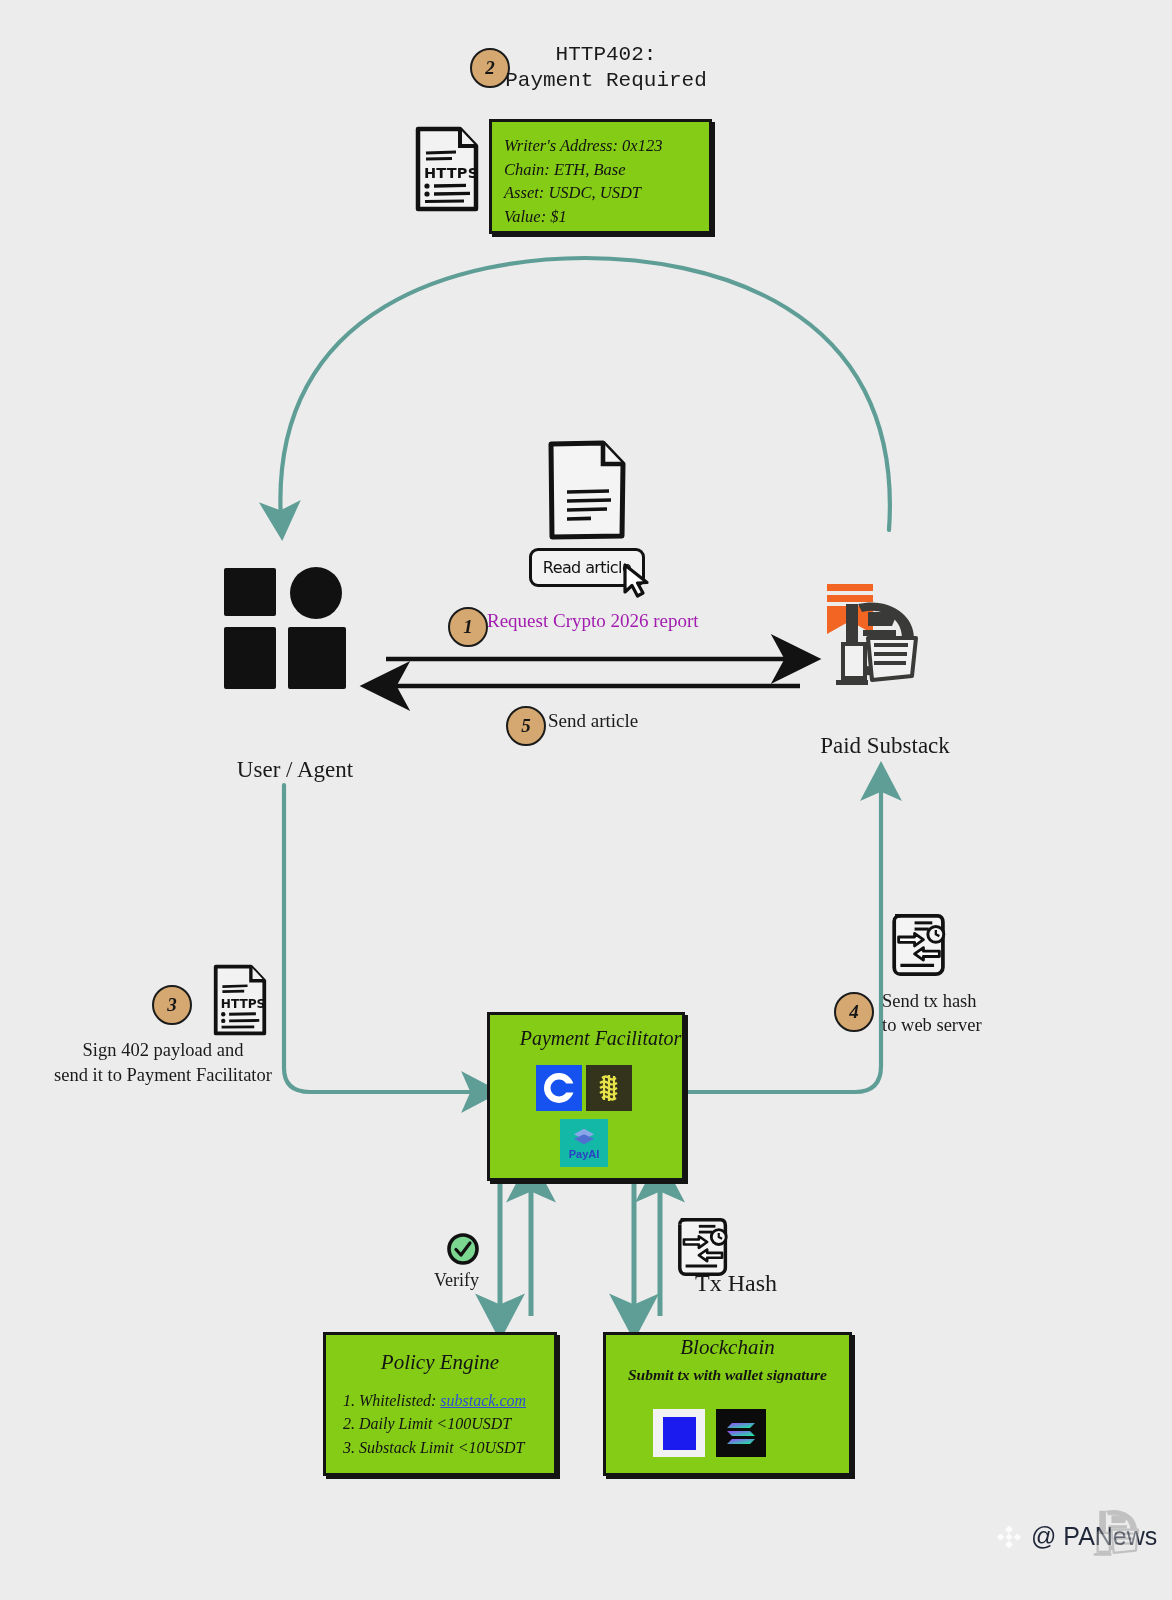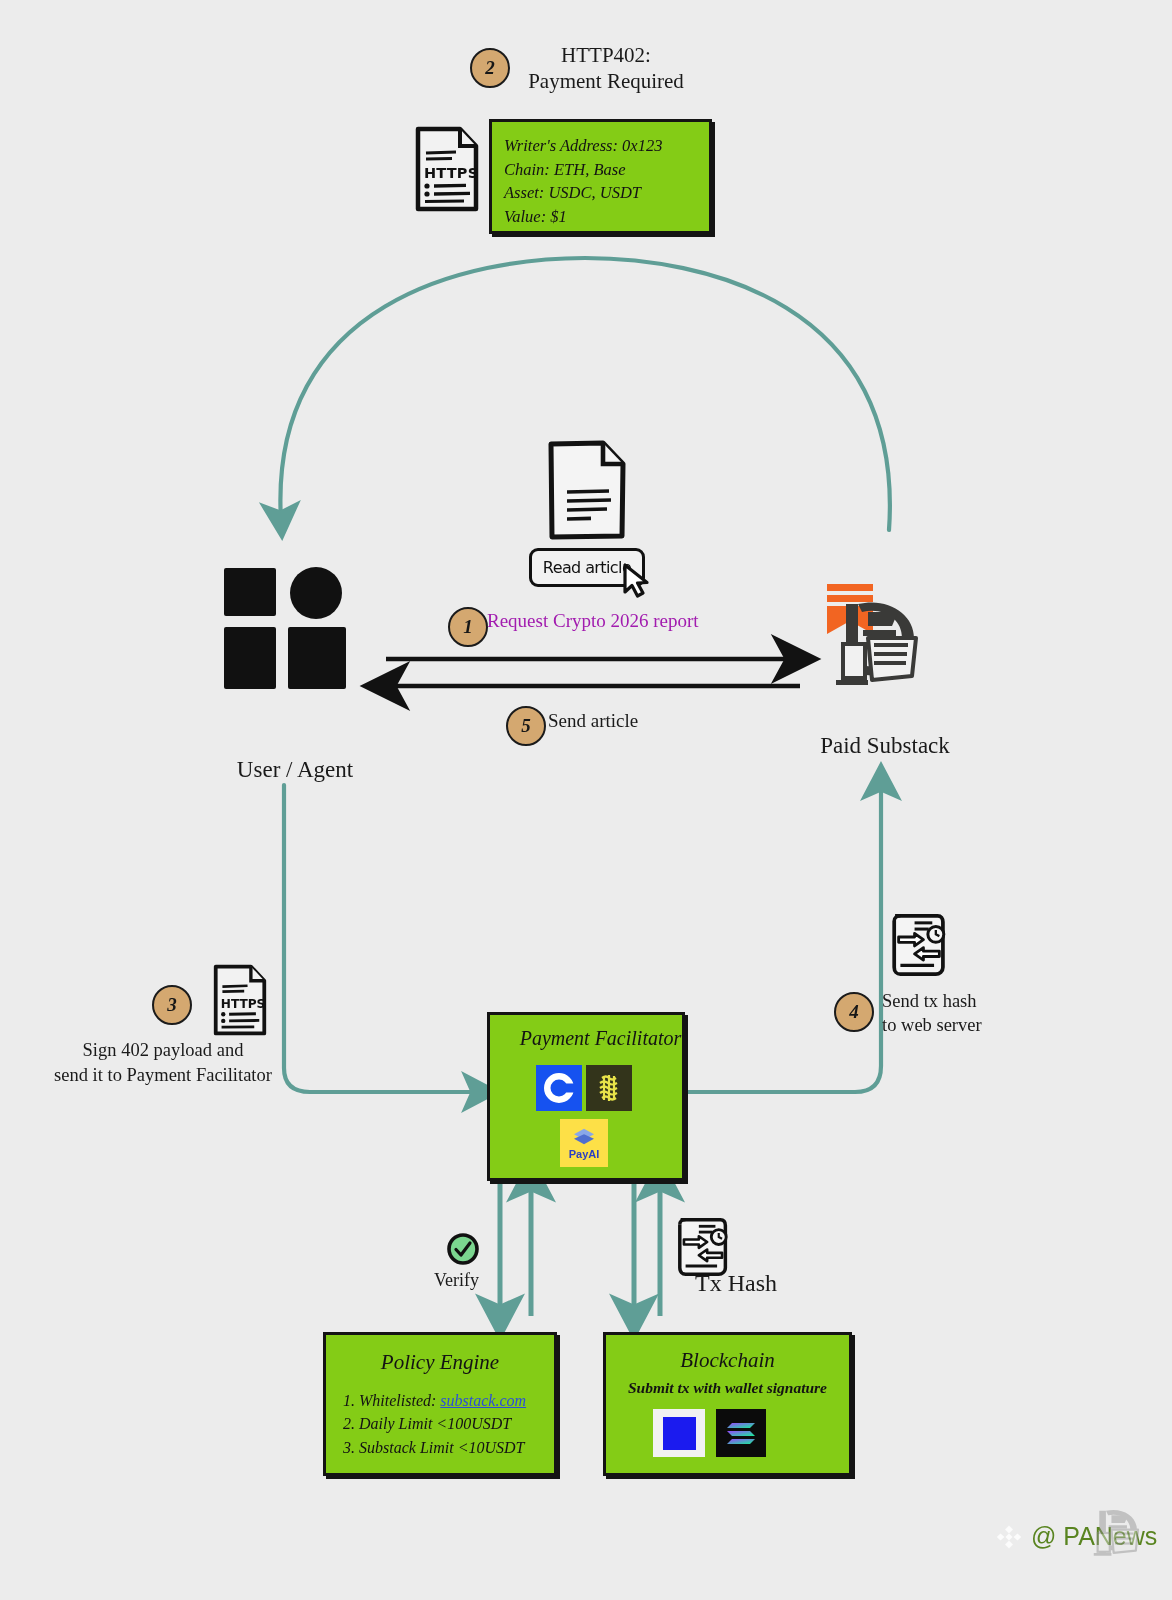--- a/index.html
+++ b/index.html
@@ -49,21 +49,21 @@
     background:#F2F2F2;display:flex;align-items:center;justify-content:center;
     font-family:"DejaVu Sans",sans-serif;font-size:16px;color:#111;
     letter-spacing:-0.6px;
   }
 
   
   .tile{position:absolute;display:flex;align-items:center;justify-content:center;}
 
   .watermark{
     position:absolute;display:flex;align-items:center;gap:9px;
-    color:#4d7c0f;opacity:.92;font-family:"Liberation Sans",sans-serif;
+    color:#0f172a;opacity:.92;font-family:"Liberation Sans",sans-serif;
     font-size:25px;
   }
 </style>
 </head>
 <body>
 
 <div id="stage">
 
   <svg class="layer" viewBox="0 0 1172 1600">
     <defs>
@@ -88,21 +88,21 @@
     <path d="M660,1316 L660,1180" fill="none" stroke="#5F9E96" stroke-width="5" marker-end="url(#tealArrow)"></path>
 
     <path d="M386,659 L795,659" fill="none" stroke="#121212" stroke-width="4.4" marker-end="url(#blackArrow)"></path>
     <path d="M800,686 L386,686" fill="none" stroke="#121212" stroke-width="4.4" marker-end="url(#blackArrow)"></path>
   </svg>
 
   <div class="badge" style="left:470px;top:48px;">
     <span>2</span>
   </div>
 
-  <div class="headline" style="left:500px;top:42px;width:212px;font-size:21px;">
+  <div class="headline" style="left:500px;top:42px;width:212px;font-size:21px;font-family:Liberation Mono, monospace;">
     <div>HTTP402:</div>
     <div>Payment Required</div>
   </div>
 
   <svg class="sketchdoc" style="left:414px;top:126px;" width="66" height="86" viewBox="0 0 66 86">
     <path d="M4,3 L46,3 L62,20 L62,83 L4,83 Z" fill="#F2F2F2" stroke="#111" stroke-width="4.5" stroke-linejoin="round"></path>
     <path d="M46,3 L46,20 L62,20" fill="#F2F2F2" stroke="#111" stroke-width="4"></path>
     <path d="M12,27 L42,26" stroke="#111" stroke-width="3.2"></path>
     <path d="M12,33 L38,32.5" stroke="#111" stroke-width="3.2"></path>
     <text x="10" y="52" font-family="DejaVu Sans, sans-serif" font-size="14.5" font-weight="bold" fill="#111" letter-spacing="0.2">HTTPS</text>
@@ -240,21 +240,21 @@
         <path d="M10,7 q4,-3 7,0 q3,3 7,0"></path>
         <path d="M8,12 q4,-3 8,0 q4,3 9,0"></path>
         <path d="M8,17 q4,-3 8,0 q4,3 9,0"></path>
         <path d="M8,22 q4,-3 8,0 q4,3 9,0"></path>
         <path d="M10,27 q4,-3 7,0 q3,3 7,0"></path>
         <path d="M12,5 L12,29 M17,4 L17,30 M22,5 L22,29"></path>
       </g>
     </svg>
   </div>
 
-  <div class="tile" style="left:560px;top:1119px;width:48px;height:48px;background:#fde047;flex-direction:column;gap:1px;">
+  <div class="tile" style="left:560px;top:1119px;width:48px;height:48px;background:#14b8a6;flex-direction:column;gap:1px;">
     <svg width="24" height="20" viewBox="0 0 26 22">
       <path d="M13,2 L24,8 L13,14 L2,8 Z" fill="#8AA8E8"></path>
       <path d="M13,8 L24,13 L13,19 L2,13 Z" fill="#4F6FD0"></path>
     </svg>
     <span style="font-family:'Liberation Sans',sans-serif;font-size:11px;font-weight:bold;color:#2B3FC4;">PayAI</span>
   </div>
 
   <svg class="abs" style="left:446px;top:1232px;" width="34" height="34" viewBox="0 0 34 34">
     <circle cx="17" cy="17" r="14" fill="#7BD68F" stroke="#111" stroke-width="3.6"></circle>
     <path d="M10,17.5 L15,23 L24,11" fill="none" stroke="#111" stroke-width="3.2" stroke-linecap="round" stroke-linejoin="round"></path>
@@ -286,21 +286,21 @@
         <span>Daily Limit &lt;100USDT</span>
       </div>
       <div class="listline">
         <span>3.</span>
         <span>Substack Limit &lt;10USDT</span>
       </div>
     </div>
   </div>
 
   <div class="tealbox" style="left:603px;top:1332px;width:243px;height:138px;">
-    <div class="boxtitle" style="margin-top:13px;font-size:21px;">Blockchain</div>
+    <div class="boxtitle" style="font-size:21px;">Blockchain</div>
     <div class="boxtitle" style="margin-top:6px;font-size:15.5px;font-weight:bold;">Submit tx with wallet signature</div>
   </div>
 
   <div class="tile" style="left:653px;top:1409px;width:52px;height:48px;background:#F2F2F2;">
     <div style="width:33px;height:33px;background:#1B1BEF;"></div>
   </div>
 
   <div class="tile" style="left:716px;top:1409px;width:50px;height:48px;background:#0B0B0B;">
     <svg width="32" height="26" viewBox="0 0 32 26">
       <defs>

